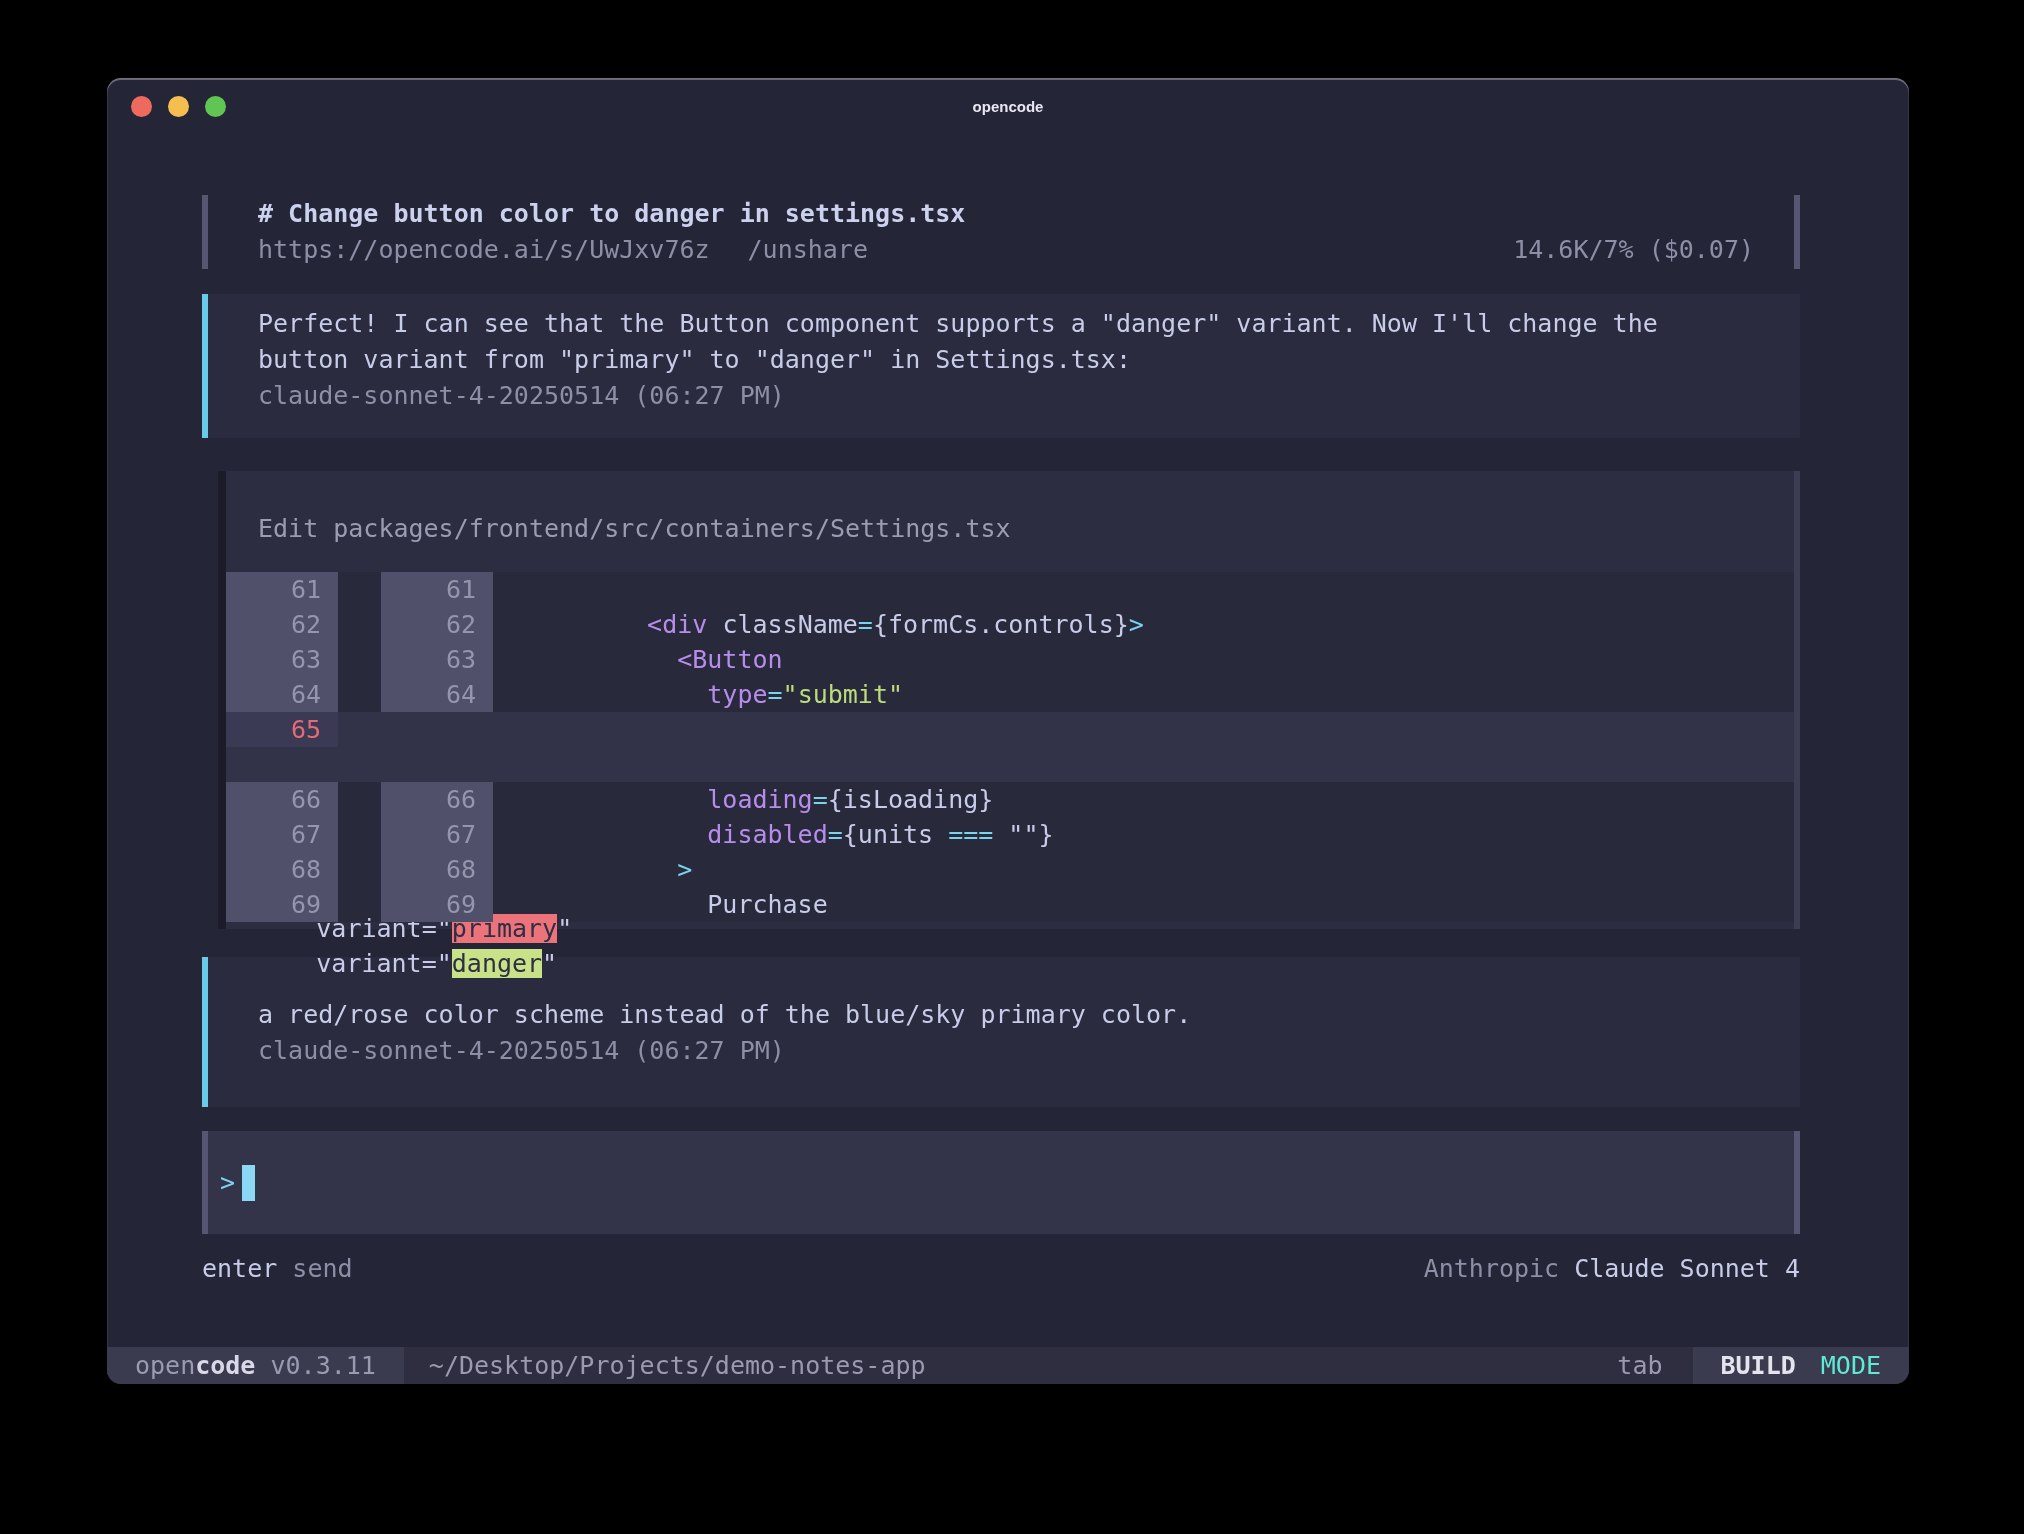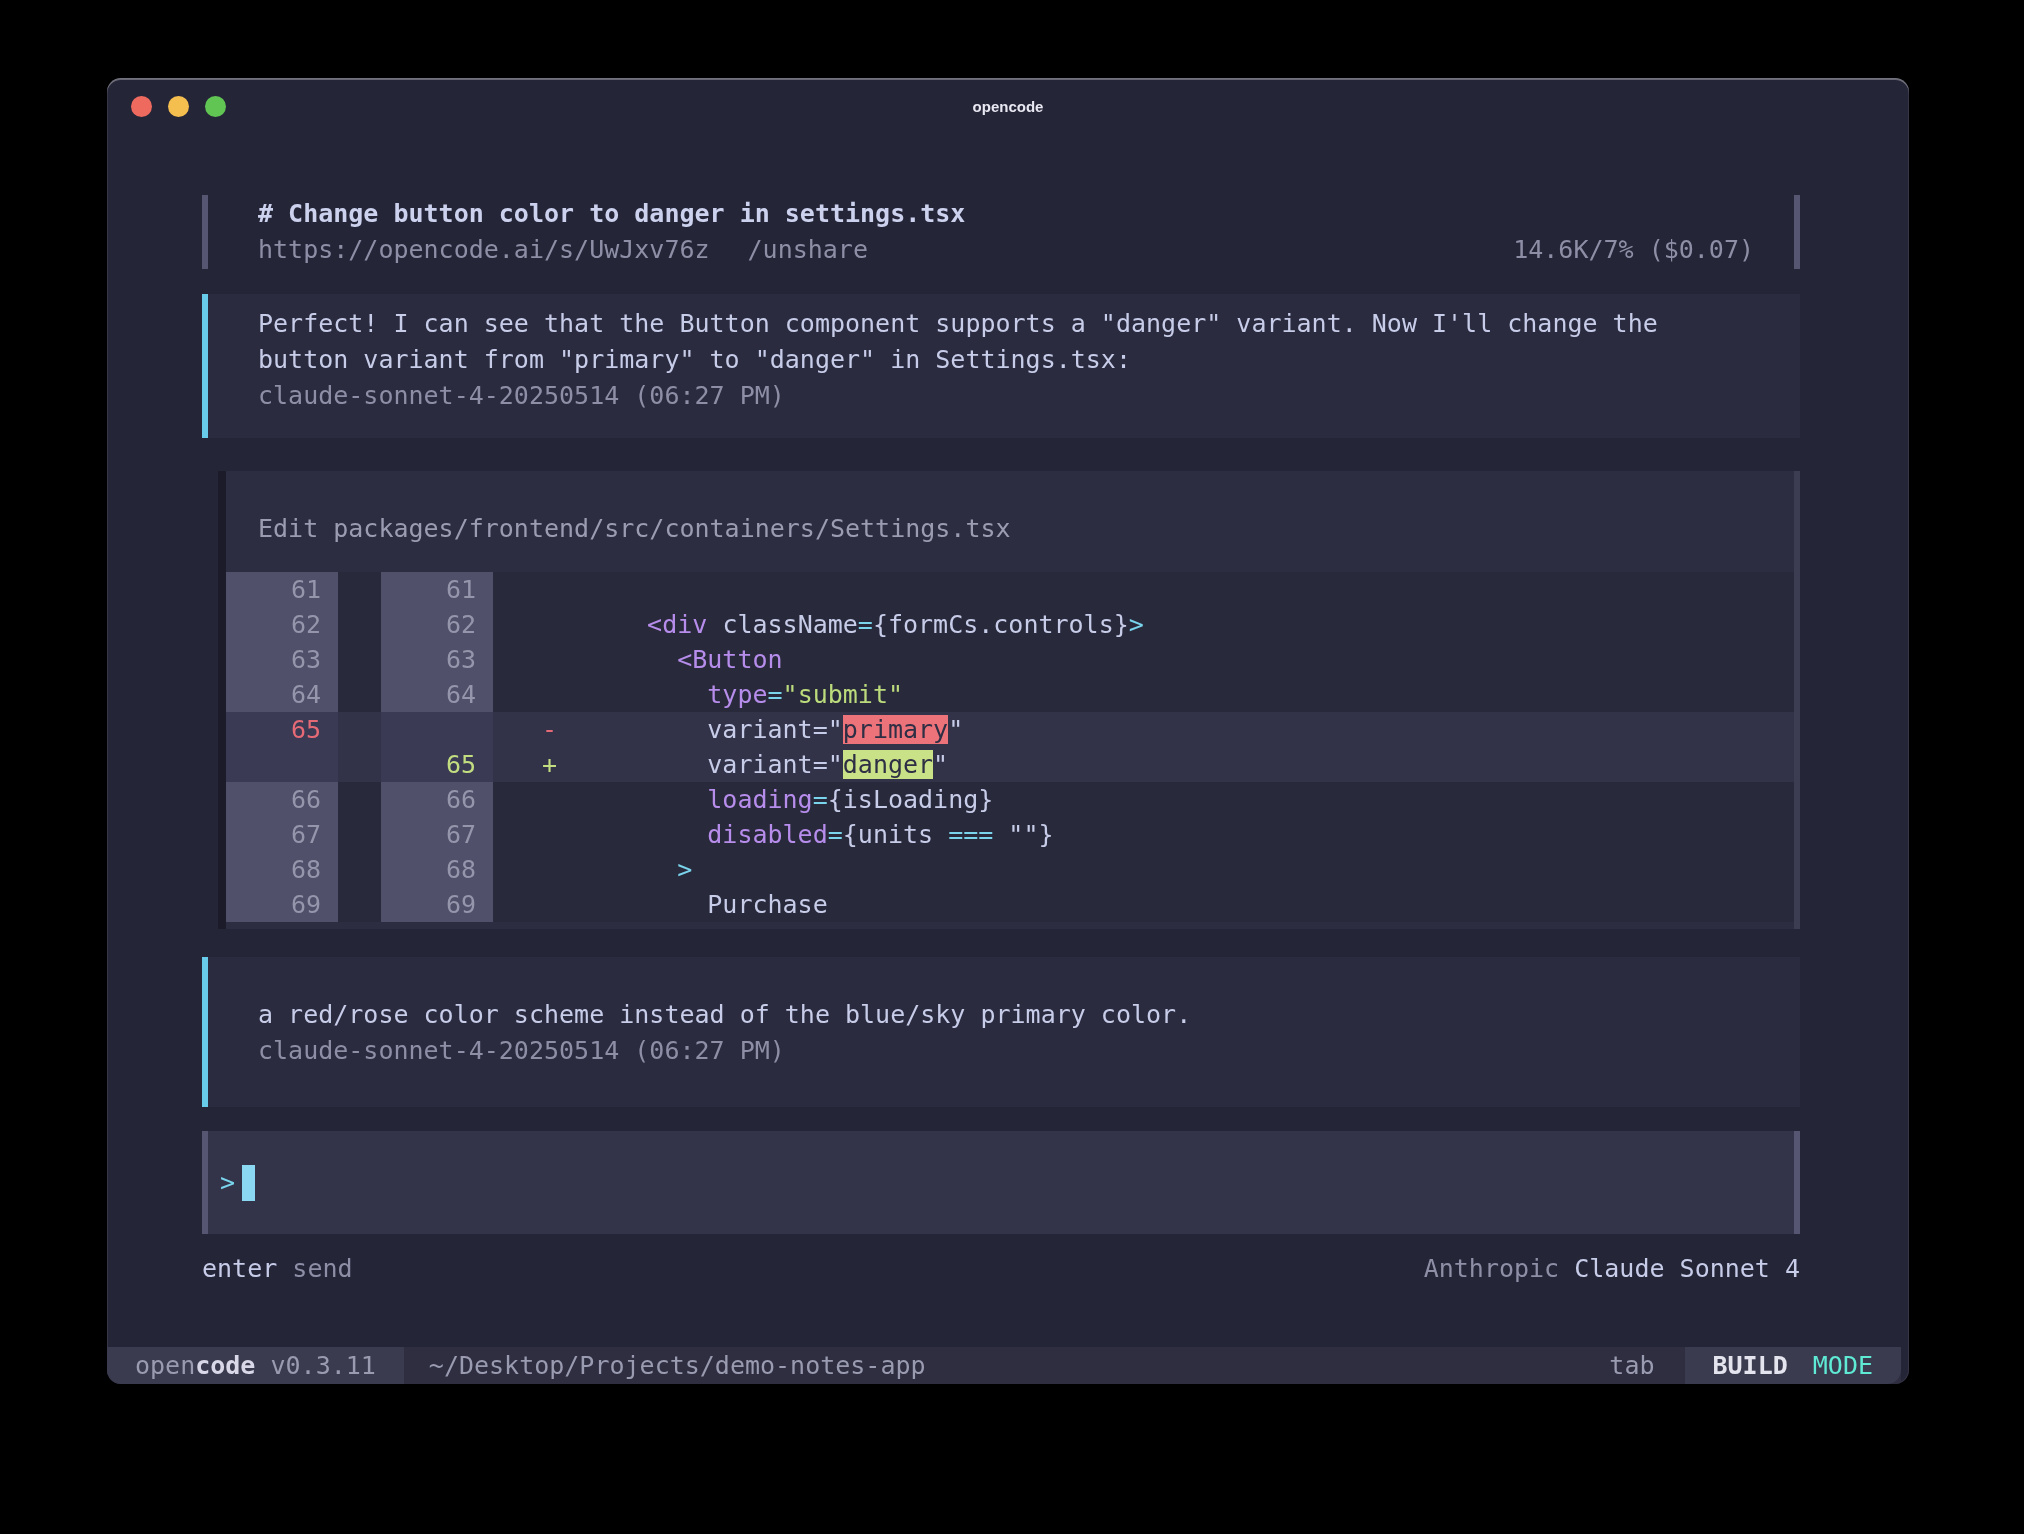--- a/index.html
+++ b/index.html
@@ -60,21 +60,21 @@
     padding:12px 40px 24px 50px;line-height:36px;}
   .msg.second{margin-top:28px;padding-top:40px;padding-bottom:38px;}
   .msg .meta{color:var(--dim);}
 
   
   .card{margin-top:33px;margin-left:16px;background:var(--card-bg);
     border-left:8px solid var(--card-border-l);border-right:6px solid var(--card-border-r);
     padding-bottom:7px;}
   .card .card-title{color:#9b9bb2;padding:40px 20px 25px 32px;line-height:36px;}
   .diff-row{display:flex;height:35px;line-height:35px;background:var(--ctx-row);gap:43px;}
-  .diff-row.chg{background:var(--chg-row);}
+  .diff-row.chg{background:var(--chg-row);flex-direction:column;}
   .cell-num{width:112px;flex:none;text-align:right;padding-right:17px;background:var(--ctx-gut);color:var(--gut-num);}
   .diff-row.chg .cell-num{background:var(--chg-gut);}
   .cell-sign{width:38px;flex:none;padding-left:6px;}
   .cell-sign.del{color:var(--red);}
   .cell-sign.add{color:var(--green);}
   .cell-num.delnum{color:var(--red);}
   .cell-num.addnum{color:var(--green);}
   .cell-code{flex:1;white-space:pre;}
   .sg-plain{color:var(--text);}
   .sg-tag{color:var(--purple);}
@@ -89,21 +89,21 @@
     border-left:6px solid var(--border-gray);border-right:6px solid var(--border-gray);
     display:flex;align-items:center;padding-left:12px;}
   .prompt-sym{color:var(--cyan);}
   .cursor{display:inline-block;width:13px;height:36px;background:#8ad8f2;margin-left:7px;vertical-align:middle;}
 
   .hints{margin-top:17px;display:flex;justify-content:space-between;line-height:36px;gap:12px;}
   .hints .key{color:var(--text);}
   .hints .lbl{color:var(--dim);}
 
   
-  .statusbar{position:absolute;left:0;right:8px;bottom:0;height:37px;background:var(--bar-bg);
+  .statusbar{position:absolute;left:0;right:0;bottom:0;height:37px;background:var(--bar-bg);
     display:flex;align-items:center;font-size:25px;}
   .seg{background:var(--bar-seg);height:100%;display:flex;align-items:center;padding:0 28px;}
   .seg.left{border-bottom-left-radius:14px;}
   .seg.right{border-bottom-right-radius:14px;}
   .app-prefix,.version,.cwd,.tabhint{color:#9a9ab0;}
   .app-suffix{color:#d8d8e8;font-weight:bold;}
   .cwd{margin-left:25px;}
   .spacer{flex:1;}
   .tabhint{margin-right:30px;}
   .mode-bold{color:#e4e4ee;font-weight:bold;}

